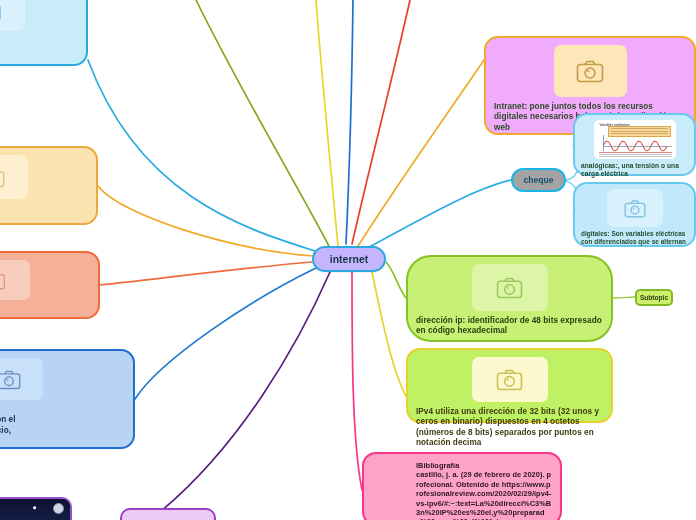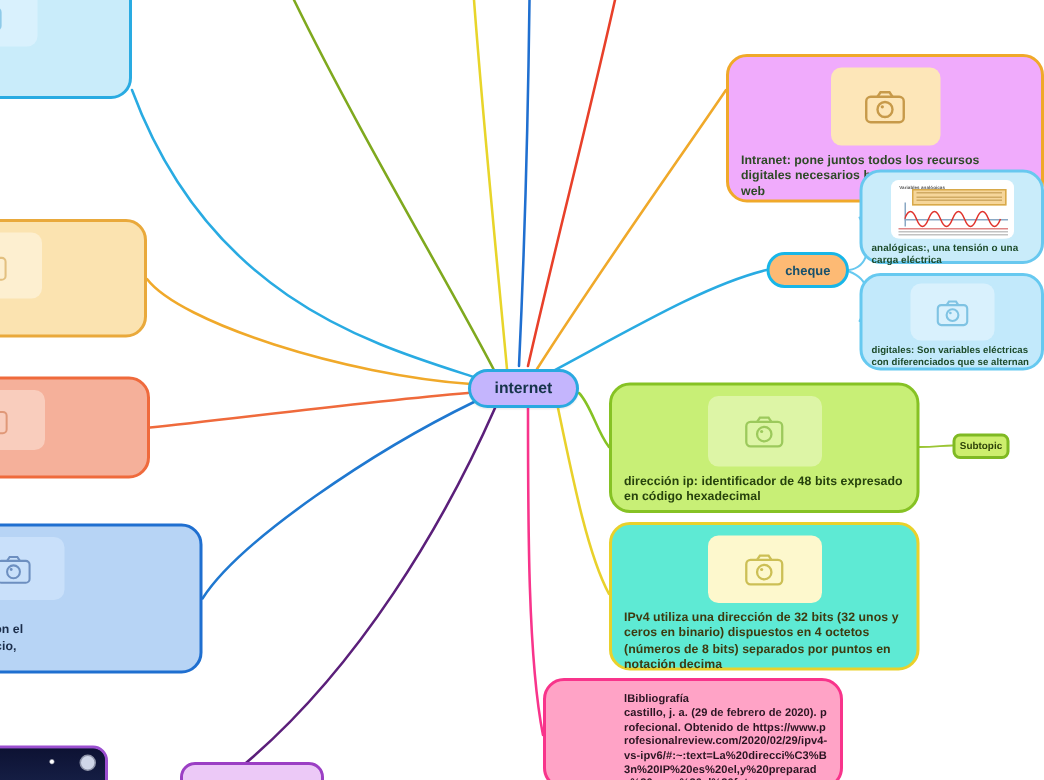--- a/index.html
+++ b/index.html
@@ -49,21 +49,21 @@
   
   #n-central{
     left:312px;top:246px;width:74px;height:26px;
     font-size:10.5px;border-radius:13px;
     border-color:#2aa9e0;background:#c4b5fd;color:#16344a;
     box-shadow:0 1px 1px rgba(0,0,0,.07);
   }
   #n-cheque{
     left:511px;top:168px;width:55px;height:24px;
     font-size:8.6px;border-radius:12px;
-    border-color:#18b6e8;background:#fdba74;color:#18506b;
+    border-color:#18b6e8;background:#a3a3a3;color:#18506b;
   }
   #n-subtopic{
     left:635px;top:289px;width:38px;height:17px;
     font-size:6.6px;border-radius:5px;
     border-color:#7fb923;background:#cdee6e;color:#2d4208;
   }
 
   
   #n-intranet{
     left:484px;top:12px;width:212px;height:99px;
@@ -83,28 +83,28 @@
   #n-digitales{
     left:573px;top:182px;width:123px;height:65px;
     background:#c2e9fb;border-color:#66c9f0;color:#1d4b2a;
     padding:5px 6px;font-size:6.4px;line-height:8px;
   }
   #n-digitales .thumb{width:56px;height:38px;background:#d9f1fd;margin-bottom:3px;}
 
   
   #n-ip{
     left:406px;top:255px;width:207px;height:87px;
-    background:#c8ef76;border-color:#86c224;color:#26420c;
+    background:#c8ef76;border-color:#86c224;color:#26420c;border-radius:25px;
   }
   #n-ip .thumb{width:76px;height:47px;background:#ddf5a6;}
 
   
   #n-ipv4{
-    left:406px;top:348px;width:207px;height:99px;
-    background:#5eead4;border-color:#e9d12b;color:#3e3a10;
+    left:406px;top:348px;width:207px;height:75px;
+    background:#bef264;border-color:#e9d12b;color:#3e3a10;
   }
   #n-ipv4 .thumb{width:76px;height:45px;background:#fdf8cd;}
 
   
   #n-biblio{
     left:362px;top:452px;width:200px;height:74px;
     background:#ffa3c6;border-color:#f8348b;color:#2a1522;
     font-size:7.4px;line-height:9.4px;
     overflow:hidden;
     border-bottom-left-radius:14px;border-bottom-right-radius:14px;

